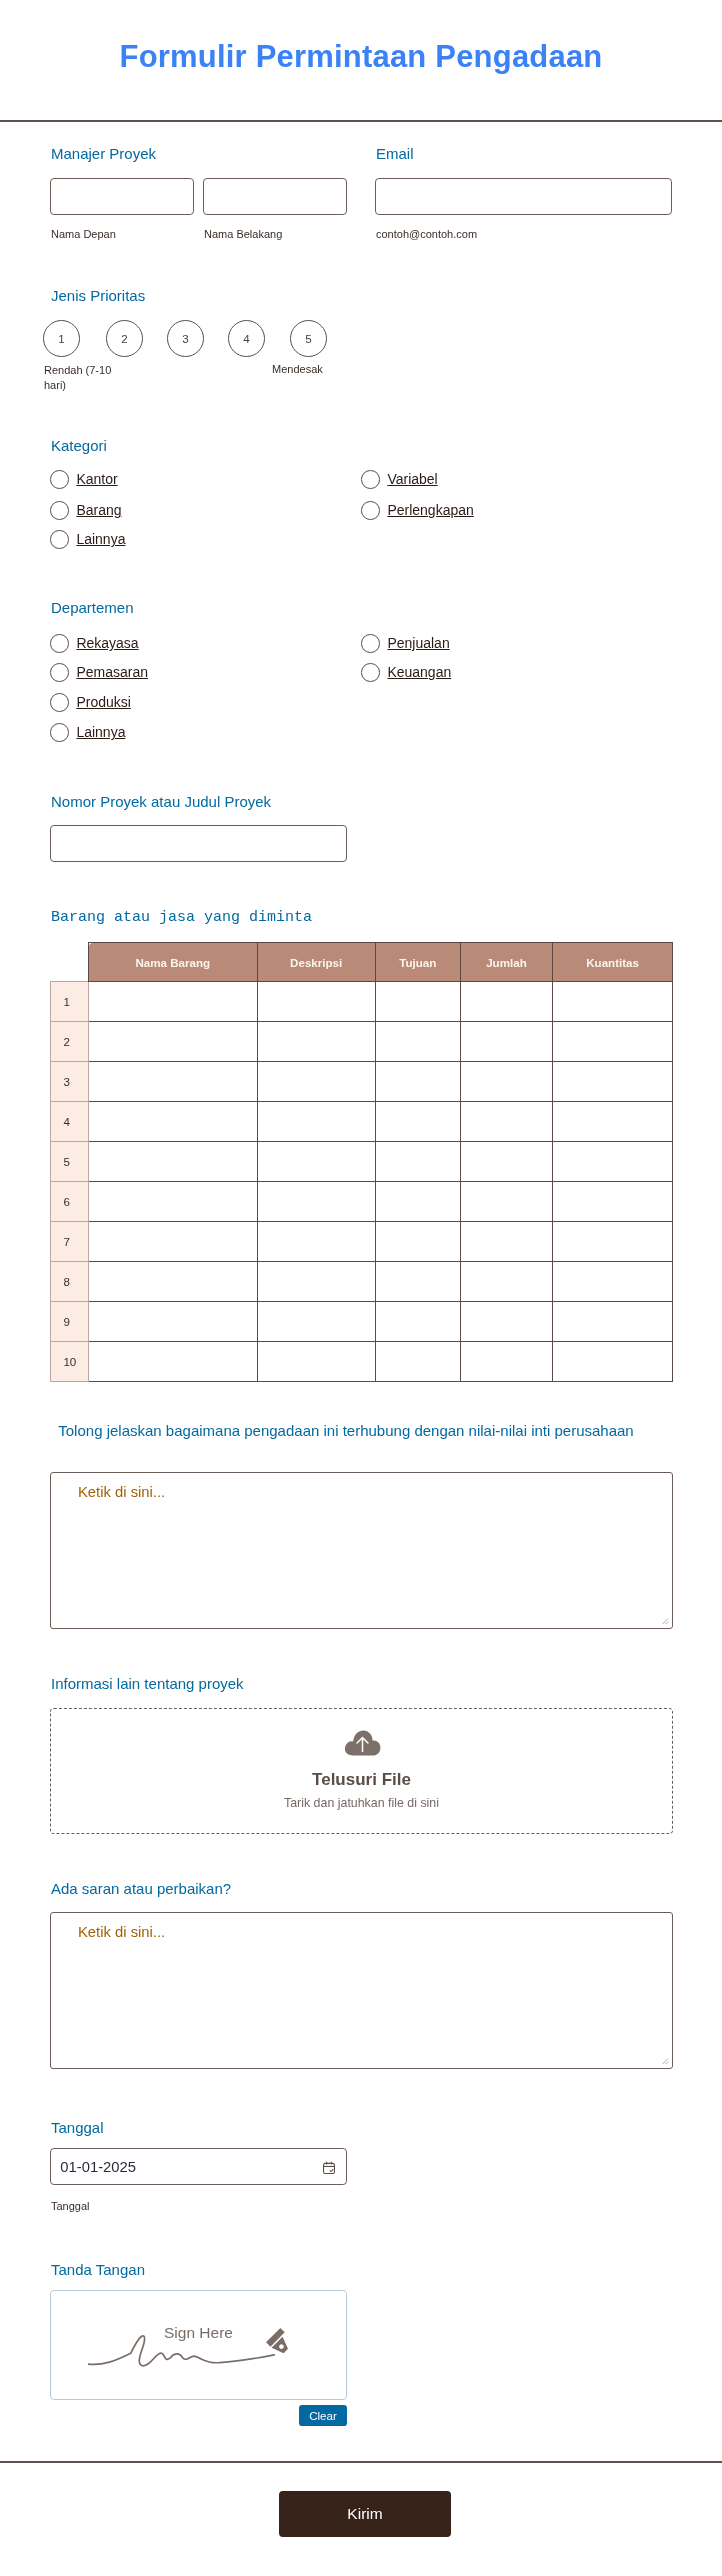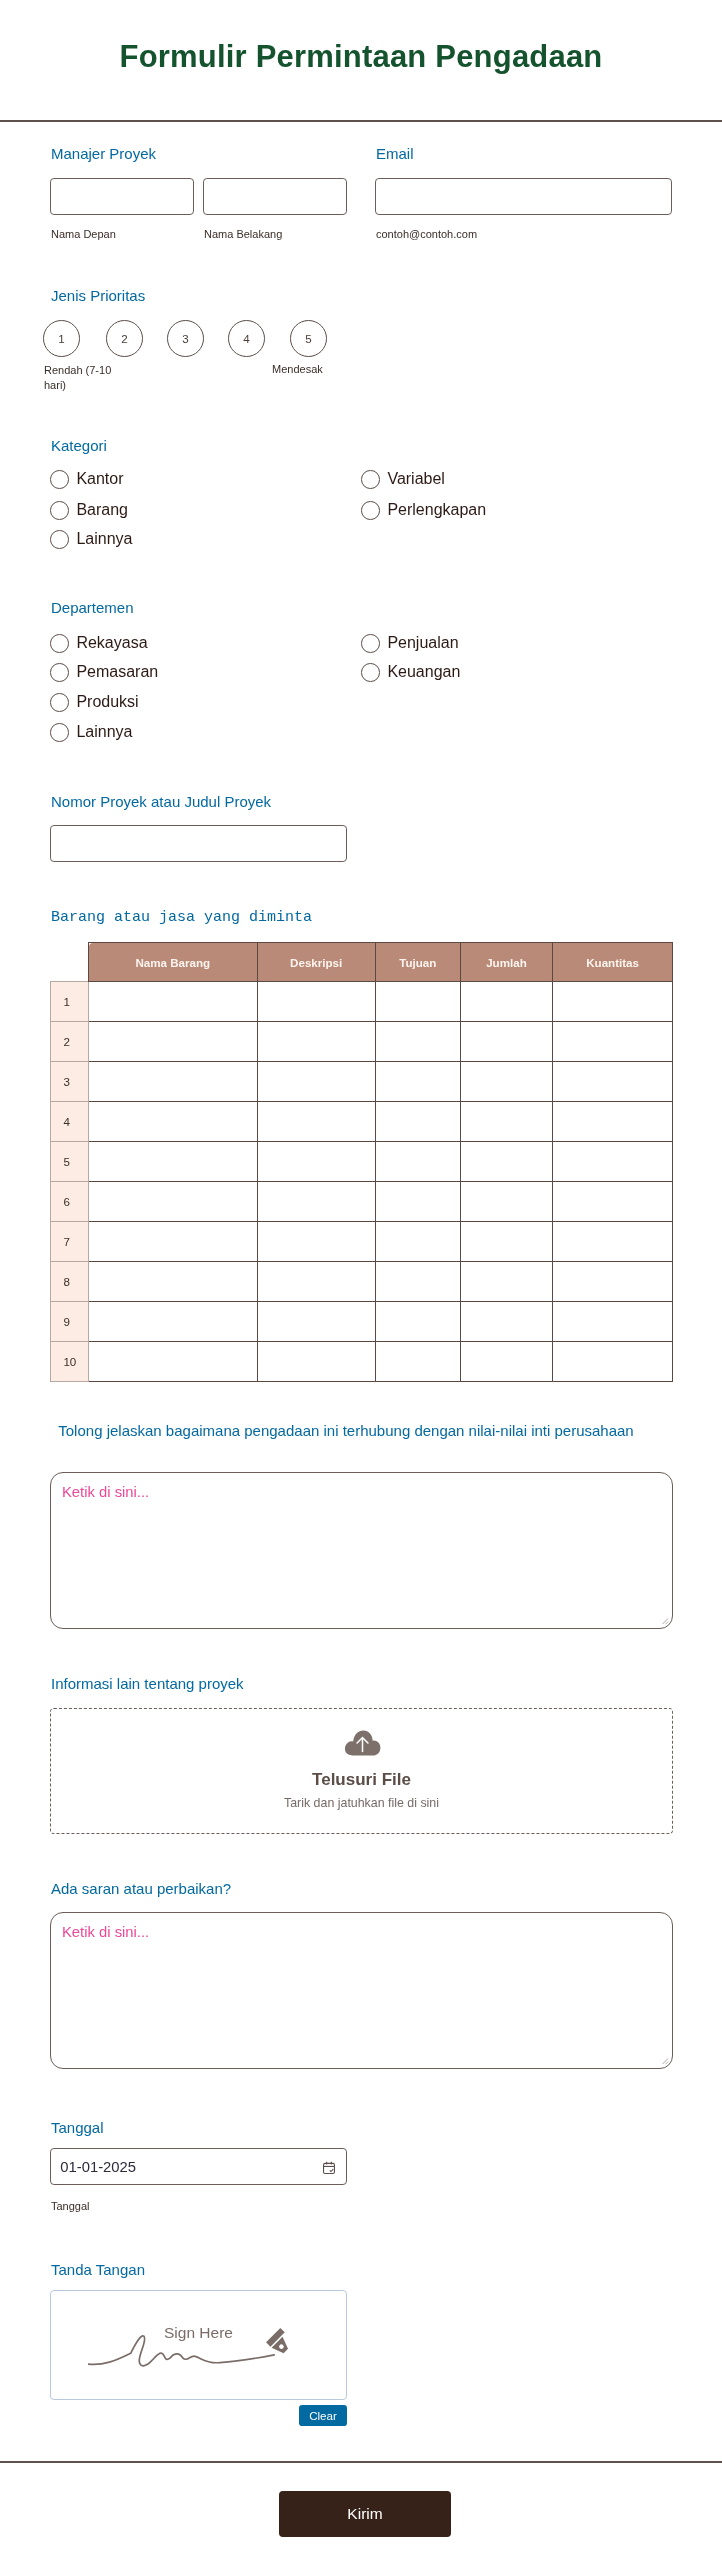--- a/index.html
+++ b/index.html
@@ -1,31 +1,31 @@
 <!DOCTYPE html>
 <html style="font-size:12.4px"><head>
 <meta charset="utf-8">
 <style>
   * { box-sizing: border-box; margin: 0; padding: 0; }
   html, body { width: 722px; height: 2576px; background: #ffffff; }
   body { font-family: "Liberation Sans", "DejaVu Sans", sans-serif; color: #2c1a14; position: relative; overflow: hidden; }
   .abs { position: absolute; }
-  .title { left: 0; width: 722px; top: 39px; text-align: center; font-size: 31px; font-weight: bold; color: #14532d; letter-spacing: 0.2px; }
+  .title { left: 0; width: 722px; top: 39px; text-align: center; font-size: 31px; font-weight: bold; color: #3b82f6; letter-spacing: 0.2px; }
   .divider { left: 0; width: 722px; height: 1.6px; background: #5f514d; }
   .label { font-size: 15px; color: #0369a1; text-align: center; }
   .sublabel { font-size: 11px; color: #3b2d28; }
   .input { border: 1.2px solid #6b5d58; border-radius: 3.9px; background: #fff; }
   .circle { width: 37px; height: 37px; border: 1.2px solid #5c4e4a; border-radius: 50%; display: flex; align-items: center; justify-content: center; font-size: 11.6px; color: #4a3c37; background: #fff; }
-  .radio-row { display: flex; align-items: center; gap: 7.8px; font-size: 16px; color: #2c1a14; }
+  .radio-row { display: flex; align-items: center; gap: 7.8px; font-size: 14px; color: #2c1a14; text-decoration: underline; }
   .radio { width: 18.6px; height: 18.6px; border: 1.2px solid #5c4e4a; border-radius: 50%; background: #fff; flex: none; }
   table.grid { border-collapse: collapse; }
   .grid-header { background: #b88a77; color: #fdf4ef; font-size: 11.6px; text-align: center; border: 1.2px solid #5a4843; height: 39px; }
   .grid-cell { border: 1.2px solid #5a4843; background: #fff; height: 40px; }
   .row-num { background: #fdece4; border: 0.8px solid #b8a8a2; font-size: 11.6px; color: #3b2d28; padding-left: 12.4px; height: 40px; }
-  .textarea { border: 1.2px solid #6b5d58; border-radius: 13px; background: #fff; padding: 11px 11px; font-size: 14.8px; color: #ec4899; }
+  .textarea { border: 1.2px solid #6b5d58; border-radius: 3px; background: #fff; padding: 11px 27px; font-size: 14.8px; color: #a16207; }
   .resize { position: absolute; right: 3.1px; bottom: 3.1px; width: 7.8px; height: 7.8px; }
   .dropzone { border: 1.2px dashed #6b5d58; border-radius: 3.9px; background: #fff; text-align: center; }
   .btn-clear { background: #0369a1; color: #fff; border-radius: 3.1px; font-size: 11.6px; display: flex; align-items: center; justify-content: center; }
   .btn-submit { background: #362219; color: #fff; border-radius: 3.9px; font-size: 15.5px; display: flex; align-items: center; justify-content: center; }
 </style>
 </head>
 <body>
 
 <div class="abs title">Formulir Permintaan Pengadaan</div>
 <div class="abs divider" style="top:120px;"></div>

